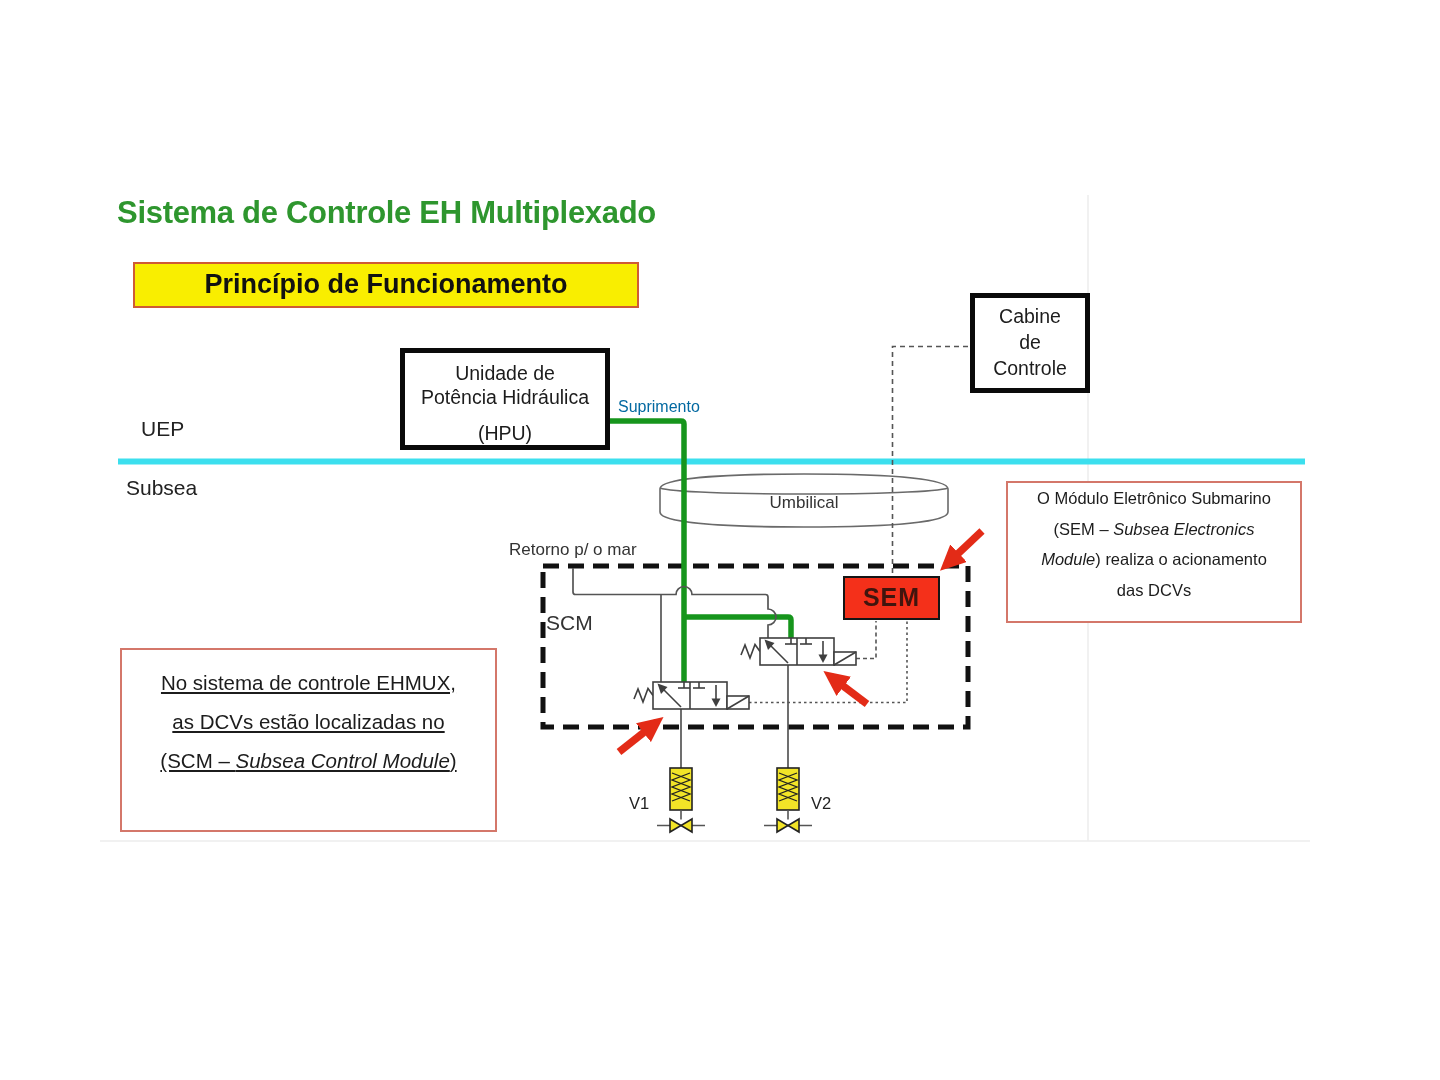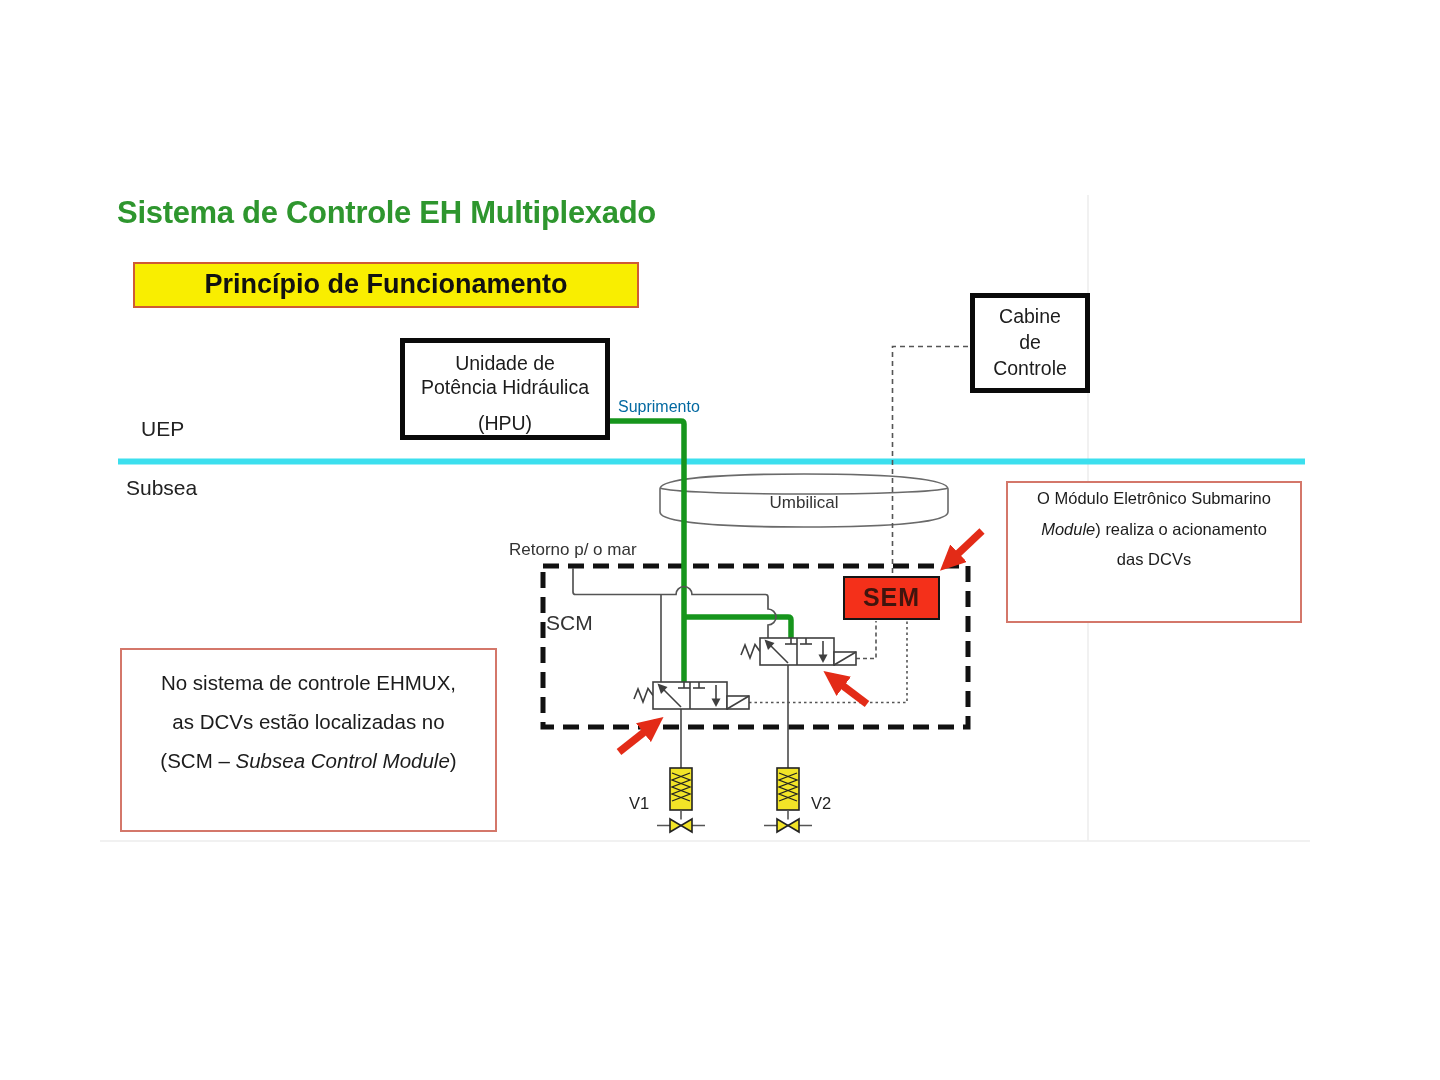--- a/index.html
+++ b/index.html
@@ -7,40 +7,40 @@
          font-family:"Liberation Sans", sans-serif;color:#1c1c1c;}
   .abs{position:absolute;}
   svg.layer{position:absolute;left:0;top:0;}
 
   .title{left:117px;top:195px;font-size:31px;font-weight:bold;letter-spacing:-0.3px;
          color:var(--title-green,#2e962e);white-space:nowrap;}
   .banner{left:133px;top:262px;width:506px;height:46px;background:var(--banner-yellow,#f9ee00);
           border:2.5px solid var(--banner-border,#cf5b34);box-sizing:border-box;
           text-align:center;line-height:41px;font-size:27px;font-weight:bold;color:#111;}
   .blackbox{border:5px solid #0a0a0a;background:#fff;box-sizing:border-box;text-align:center;}
-  .hpu{left:400px;top:338px;width:210px;height:102px;padding-top:8px;}
+  .hpu{left:400px;top:348px;width:210px;height:102px;padding-top:8px;}
   .hpu .bl{font-size:19.5px;line-height:24px;}
   .hpu .bl3{margin-top:12px;}
   .cabine{left:970px;top:293px;width:120px;height:100px;padding-top:5px;}
   .cabine .bl{font-size:19.5px;line-height:26px;}
   .lbl{white-space:nowrap;color:#222;}
   .uep{left:141px;top:417px;font-size:21px;}
   .subsea{left:126px;top:476px;font-size:21px;}
   .suprimento{left:618px;top:398px;font-size:16px;color:#0369a1;}
   .umbilical{left:744px;top:493px;width:120px;text-align:center;font-size:17px;color:#333;}
   .retorno{left:509px;top:540px;font-size:17px;color:#333;}
   .scm{left:546px;top:611px;font-size:21px;color:#333;}
   .sem{left:843px;top:576px;width:97px;height:44px;background:var(--sem-red,#f4301a);
        border:2.5px solid #151515;box-sizing:border-box;text-align:center;line-height:38px;
        font-size:25px;font-weight:600;letter-spacing:1px;color:#40150e;}
   .v1{left:629px;top:794px;font-size:16.5px;}
   .v2{left:811px;top:794px;font-size:16.5px;}
   .note{border:2px solid var(--note-border,#d4776a);background:#fff;box-sizing:border-box;text-align:center;}
   .leftnote{left:120px;top:648px;width:377px;height:184px;font-size:20.5px;padding-top:13px;}
-  .leftnote .nline{line-height:39px;height:39px;white-space:nowrap;}
+  .leftnote .nline{line-height:39px;height:39px;white-space:nowrap;text-decoration:underline;}
   .rightnote{left:1006px;top:481px;width:296px;height:142px;font-size:16.5px;}
   .rightnote .nline{line-height:30.5px;height:30.5px;white-space:nowrap;}
   .it{font-style:italic;}
 </style>
 </head>
 <body>
 
 <div class="stage">
 
   <svg class="layer" width="1440" height="1080" viewBox="0 0 1440 1080">
@@ -149,17 +149,18 @@
   <div class="abs lbl v2">V2</div>
 
   <div class="abs note leftnote">
     <div class="nline">No sistema de controle EHMUX,</div>
     <div class="nline">as DCVs estão localizadas no</div>
     <div class="nline"><span>(SCM – </span><span class="it">Subsea Control Module</span><span>)</span></div>
   </div>
 
   <div class="abs note rightnote">
     <div class="nline">O Módulo Eletrônico Submarino</div>
+    <div class="nline"><span>(SEM – </span><span class="it">Subsea Electronics</span></div>
     <div class="nline"><span class="it">Module</span><span>) realiza o acionamento</span></div>
     <div class="nline">das DCVs</div>
   </div>
 
 </div>
 
 </body></html>

